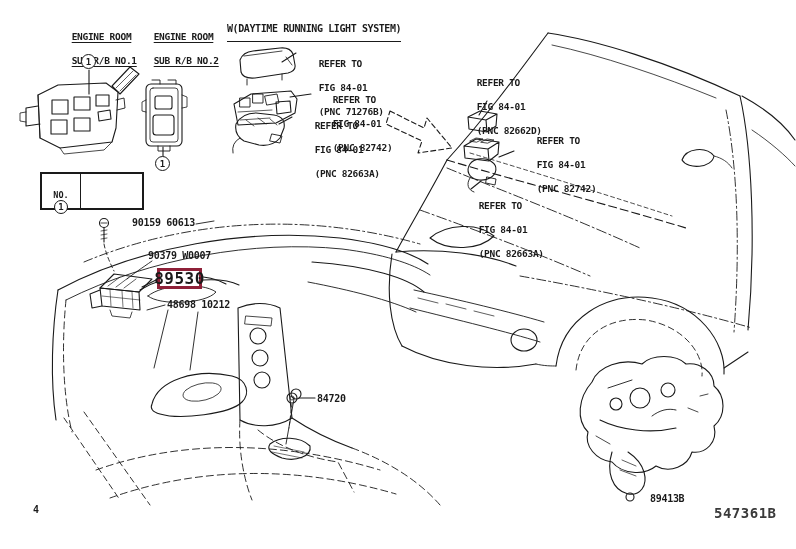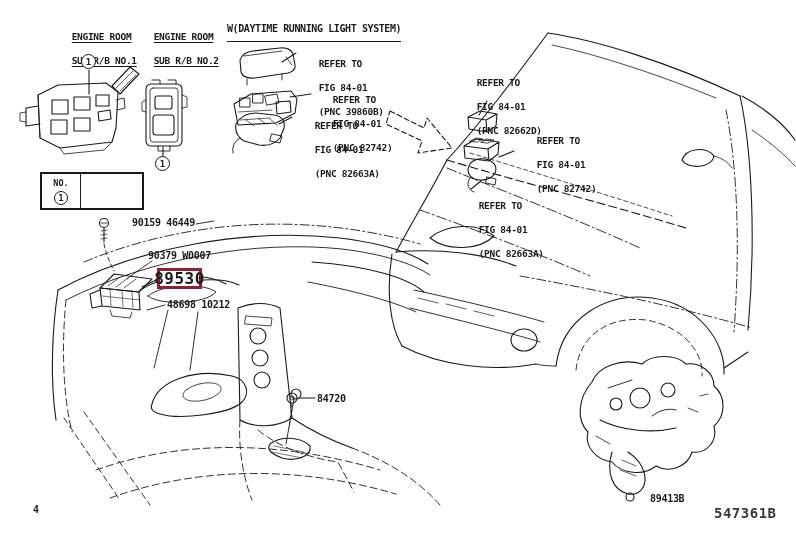--- a/index.html
+++ b/index.html
@@ -15,21 +15,21 @@
   .refer{font-weight:700;font-size:9.5px;line-height:12px;letter-spacing:-0.3px;white-space:pre;}
   .circ{
     width:15px;height:15px;border:1.3px solid #1a1a1a;border-radius:50%;
     font-size:9px;font-weight:700;display:flex;align-items:center;justify-content:center;
     background:#fff;box-sizing:border-box;
   }
   #parts-table{display:flex;border:2px solid #1a1a1a;background:#fff;box-sizing:border-box;}
   #parts-table .col{display:flex;flex-direction:column;align-items:center;}
   #parts-table .col.no{width:38px;border-right:1.6px solid #1a1a1a;}
   #parts-table .col.pnc{width:64px;}
-  #parts-table .hdr{font-size:8.5px;font-weight:700;padding-top:4px;line-height:10px;}
+  #parts-table .hdr{font-size:8.5px;font-weight:700;padding-top:16px;line-height:10px;}
   #parts-table .val{flex:1;display:flex;align-items:center;justify-content:center;}
   #parts-table .pnc-val{font-size:12.5px;font-weight:700;letter-spacing:0.5px;}
   #highlight-box{
     border:3px solid #8e2038;background:#fff;display:flex;align-items:center;justify-content:center;
     font-weight:700;font-size:16px;letter-spacing:0.5px;box-sizing:border-box;
   }
   svg{display:block;}
   .heading{font-weight:700;font-size:10px;letter-spacing:-0.4px;border-bottom:1.3px solid #1a1a1a;padding-bottom:7px;white-space:pre;}
   .pagecode{font-size:14px;font-weight:700;letter-spacing:0.5px;color:#3a3a3a;}
 </style>
@@ -232,21 +232,21 @@
         <div class="circ" style="width:14px;height:14px;">1</div>
       </div>
     </div>
   </div>
 
   <div class="abs heading" style="left:227px;top:23px;">W(DAYTIME RUNNING LIGHT SYSTEM)</div>
 
   <div class="abs refer" style="left:297px;top:46px;">
     <span>REFER TO</span><br>
     <span>FIG 84-01</span><br>
-    <span>(PNC 39860B)</span>
+    <span>(PNC 71276B)</span>
   </div>
   <div class="abs refer" style="left:311px;top:82px;">
     <span>REFER TO</span><br>
     <span>FIG 84-01</span><br>
     <span>(PNC 82742)</span>
   </div>
   <div class="abs refer" style="left:293px;top:108px;">
     <span>REFER TO</span><br>
     <span>FIG 84-01</span><br>
     <span>(PNC 82663A)</span>
@@ -261,21 +261,21 @@
     <span>REFER TO</span><br>
     <span>FIG 84-01</span><br>
     <span>(PNC 82742)</span>
   </div>
   <div class="abs refer" style="left:457px;top:188px;">
     <span>REFER TO</span><br>
     <span>FIG 84-01</span><br>
     <span>(PNC 82663A)</span>
   </div>
 
-  <div class="abs lbl" style="left:132px;top:217px;">90159 46449</div>
+  <div class="abs lbl" style="left:132px;top:217px;">90159 60613</div>
   <div class="abs lbl" style="left:148px;top:250px;">90379 W0007</div>
   <div class="abs" id="highlight-box" style="left: 157px; top: 268px; width: 45px; height: 21px; border-color: rgb(142, 32, 56);">89530</div>
   <div class="abs lbl" style="left:167px;top:299px;">48698 10212</div>
   <div class="abs lbl" style="left:317px;top:393px;">84720</div>
 
   <div class="abs lbl" style="left:650px;top:493px;">89413B</div>
 
   <div class="abs lbl" style="left:33px;top:504px;">4</div>
   <div class="abs pagecode" style="left:714px;top:505px;">547361B</div>
 

